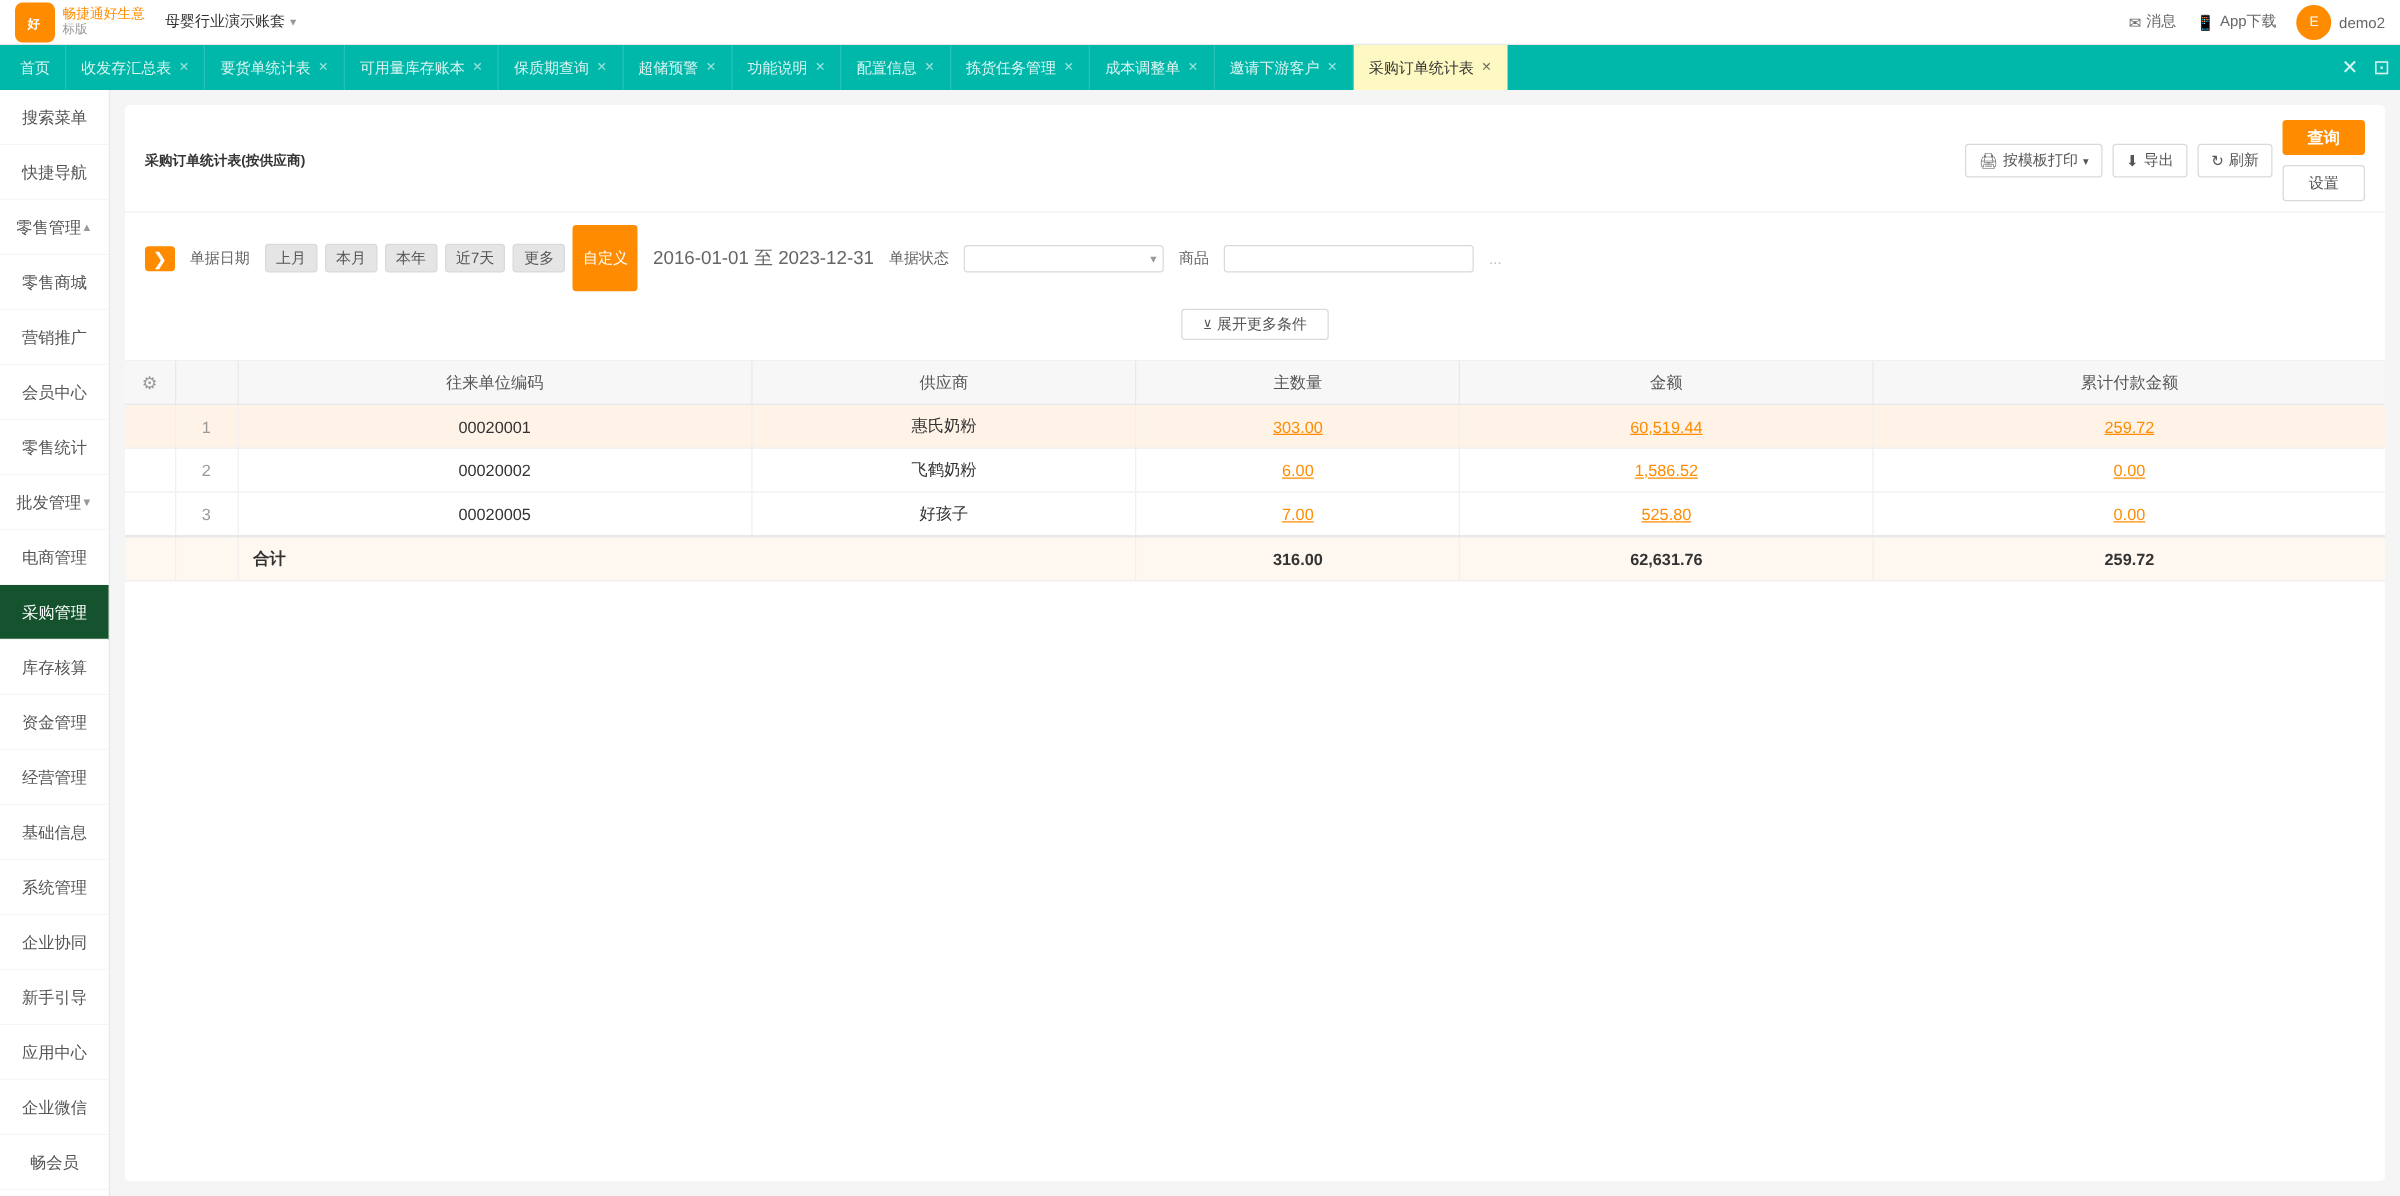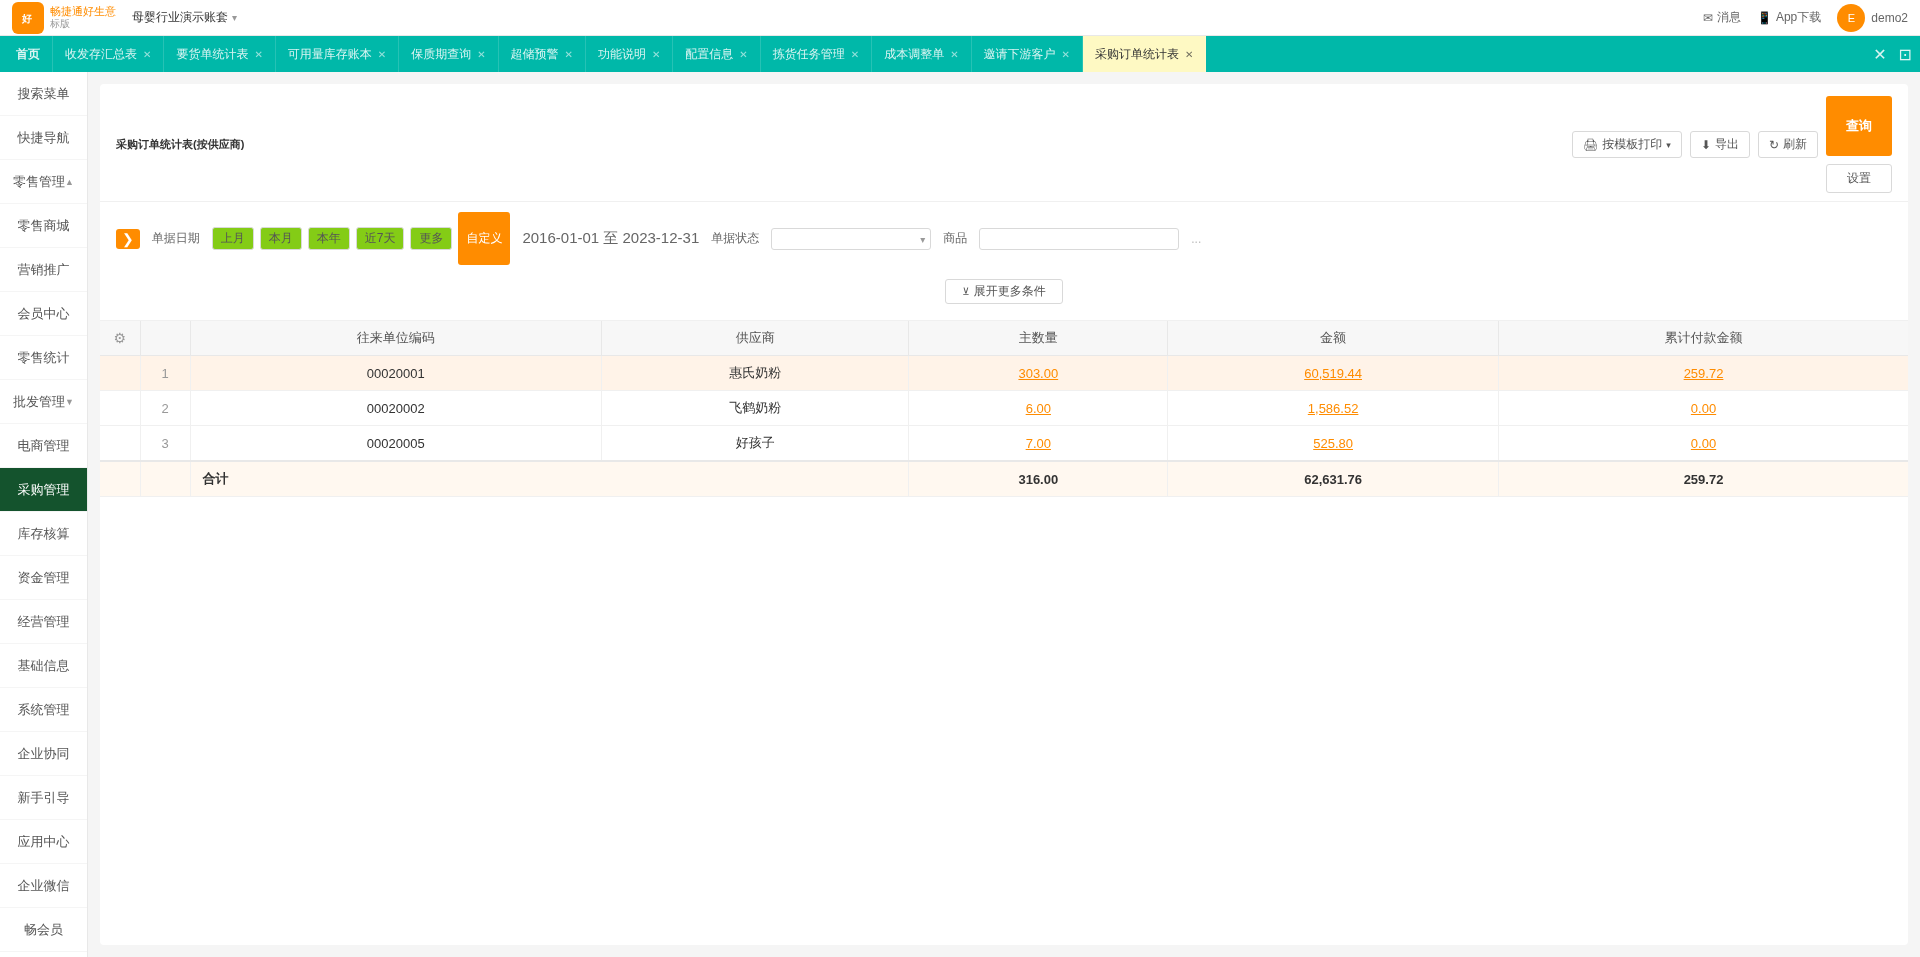--- a/index.html
+++ b/index.html
@@ -13,21 +13,21 @@
     .logo-text { font-size: 11px; color: #ff8c00; line-height: 1.2; }
     .top-bar-workspace { color: #666; font-size: 12px; flex: 1; display: flex; align-items: center; gap: 4px; }
     .top-bar-workspace span { color: #333; }
     .top-bar-right { display: flex; align-items: center; gap: 16px; }
     .top-bar-btn { display: flex; align-items: center; gap: 4px; color: #666; font-size: 12px; cursor: pointer; }
     .user-avatar { width: 28px; height: 28px; border-radius: 50%; background: #ff8c00; display: flex; align-items: center; justify-content: center; color: white; font-size: 12px; }
 
     
     .nav-tabs { background: #00b8a9; display: flex; align-items: center; height: 36px; flex-shrink: 0; padding: 0 4px; overflow: hidden; }
     .nav-tab { display: flex; align-items: center; gap: 4px; padding: 0 12px; height: 36px; color: rgba(255,255,255,0.85); font-size: 12px; cursor: pointer; white-space: nowrap; border-right: 1px solid rgba(255,255,255,0.15); }
-    .nav-tab.home { font-weight: bold; }
+    .nav-tab.home { font-weight: normal; }
     .nav-tab.active { background: #fef9c3; color: #333; }
     .nav-tab .close-x { font-size: 10px; opacity: 0.7; margin-left: 2px; }
     .nav-tabs-end { margin-left: auto; display: flex; align-items: center; gap: 4px; }
     .nav-end-btn { color: rgba(255,255,255,0.85); cursor: pointer; font-size: 16px; padding: 0 4px; }
 
     
     .content-area { display: flex; flex: 1; overflow: hidden; }
 
     
     .sidebar { width: 88px; background: #fff; border-right: 1px solid #e8e8e8; display: flex; flex-direction: column; flex-shrink: 0; overflow-y: auto; text-align: center; }
@@ -42,30 +42,30 @@
     .page-header { display: flex; align-items: center; justify-content: space-between; padding: 12px 16px 8px; border-bottom: 1px solid #f0f0f0; }
     .page-title { font-size: 11px; font-weight: bold; color: #333; }
     .page-actions { display: flex; align-items: center; gap: 8px; }
     .action-btn { display: flex; align-items: center; gap: 4px; padding: 4px 10px; border: 1px solid #d9d9d9; border-radius: 3px; background: #fff; cursor: pointer; color: #555; font-size: 12px; }
 
     
     .filter-area { padding: 10px 16px; border-bottom: 1px solid #f0f0f0; }
     .filter-row { display: flex; align-items: center; gap: 12px; flex-wrap: wrap; }
     .filter-label { color: #666; font-size: 12px; white-space: nowrap; }
     .filter-dates { display: flex; align-items: center; gap: 6px; }
-    .date-btn { padding: 2px 8px; border: 1px solid #d9d9d9; border-radius: 3px; background: #84cc16; cursor: pointer; font-size: 12px; color: #555; }
+    .date-btn { padding: 2px 8px; border: 1px solid #d9d9d9; border-radius: 3px; background: #e5e5e5; cursor: pointer; font-size: 12px; color: #555; }
     .date-custom { background: #ff8c00; color: white; border-color: #ff8c00; border-radius: 3px; padding: 18px 8px; font-size: 12px; }
     .filter-select { border: 1px solid #d9d9d9; border-radius: 3px; padding: 3px 24px 3px 8px; font-size: 12px; color: #555; background: #fff; cursor: pointer; min-width: 160px; appearance: none; position: relative; }
     .select-wrapper { position: relative; display: inline-block; }
     .select-wrapper::after { content: '▾'; position: absolute; right: 6px; top: 50%; transform: translateY(-50%); color: #999; font-size: 10px; pointer-events: none; }
     .filter-input { border: 1px solid #d9d9d9; border-radius: 3px; padding: 3px 8px; font-size: 12px; color: #555; min-width: 200px; }
     .expand-row { display: flex; justify-content: center; padding: 6px 0; }
     .expand-btn { display: flex; align-items: center; gap: 4px; padding: 3px 16px; border: 1px solid #d9d9d9; border-radius: 3px; background: #fff; cursor: pointer; font-size: 12px; color: #555; }
     .toggle-icon { font-size: 10px; }
-    .search-btn { background: #ff8c00; color: white; border: none; padding: 21px 20px; border-radius: 3px; cursor: pointer; font-size: 13px; font-weight: bold; }
+    .search-btn { background: #ff8c00; color: white; border: none; padding: 5px 20px; border-radius: 3px; cursor: pointer; font-size: 13px; font-weight: bold; }
     .settings-btn { border: 1px solid #d9d9d9; padding: 5px 12px; border-radius: 3px; cursor: pointer; font-size: 12px; background: #fff; color: #555; margin-top: 4px; width: 100%; text-align: center; }
 
     
     .table-area { padding: 0; }
     .data-table { width: 100%; border-collapse: collapse; font-size: 13px; }
     .data-table th { background: #f7f7f7; padding: 8px 12px; text-align: center; color: #555; font-weight: normal; border-bottom: 1px solid #e8e8e8; border-right: 1px solid #e8e8e8; white-space: nowrap; }
     .data-table th:last-child { border-right: none; }
     .data-table td { padding: 8px 12px; text-align: center; border-bottom: 1px solid #f0f0f0; border-right: 1px solid #f0f0f0; }
     .data-table td:last-child { border-right: none; }
     .data-table tr.row-odd { background: #fff; }

